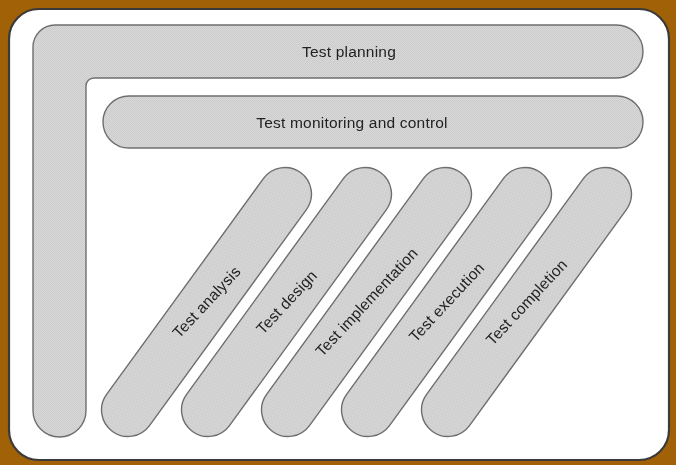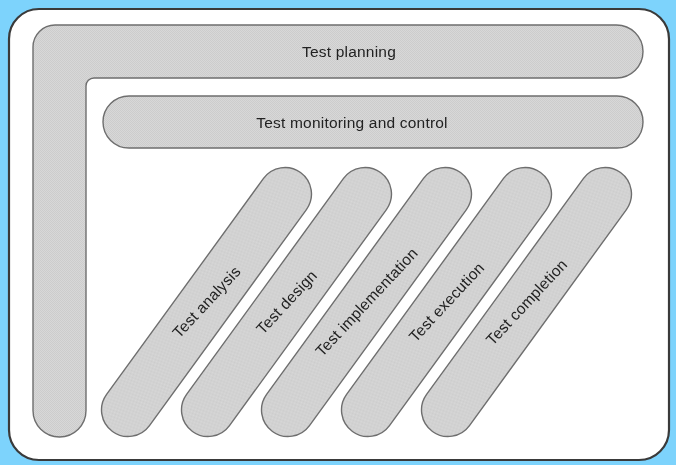--- a/index.html
+++ b/index.html
@@ -4,21 +4,21 @@
 <style>
   html, body {
     margin: 0;
     padding: 0;
     background: #ffffff;
   }
   .stage {
     position: relative;
     width: 676px;
     height: 465px;
-    background: #7dd3fc;
+    background: #a16207;
     overflow: hidden;
   }
   svg {
     display: block;
   }
   svg text {
     font-family: "Liberation Sans", "DejaVu Sans", sans-serif;
     font-size: 15.5px;
     letter-spacing: 0.2px;
   }

